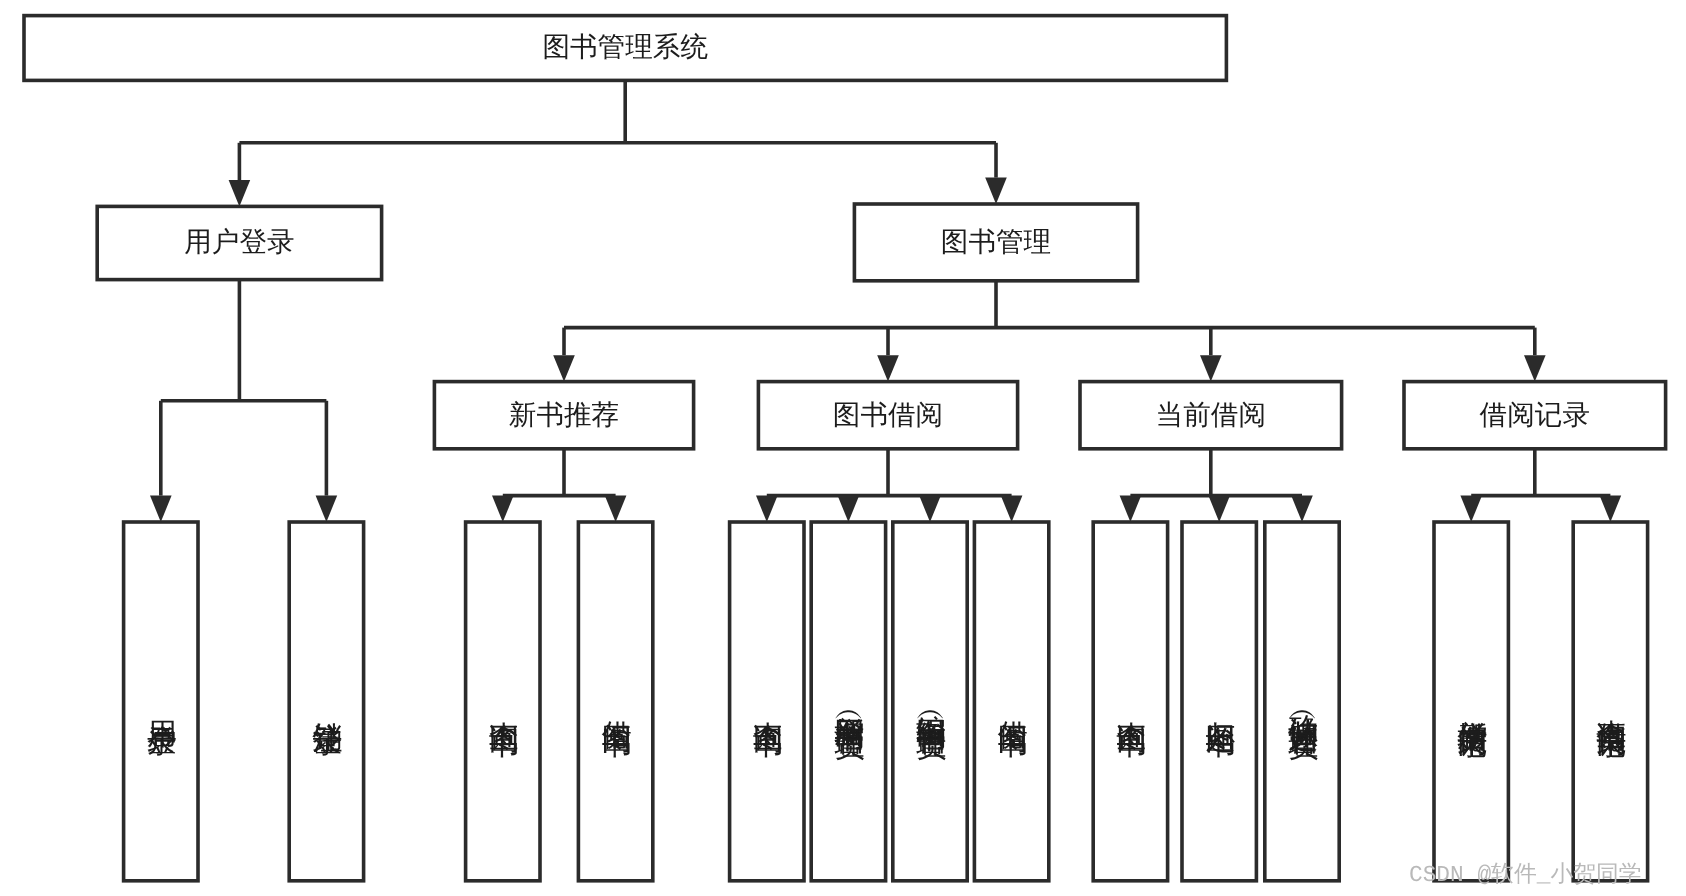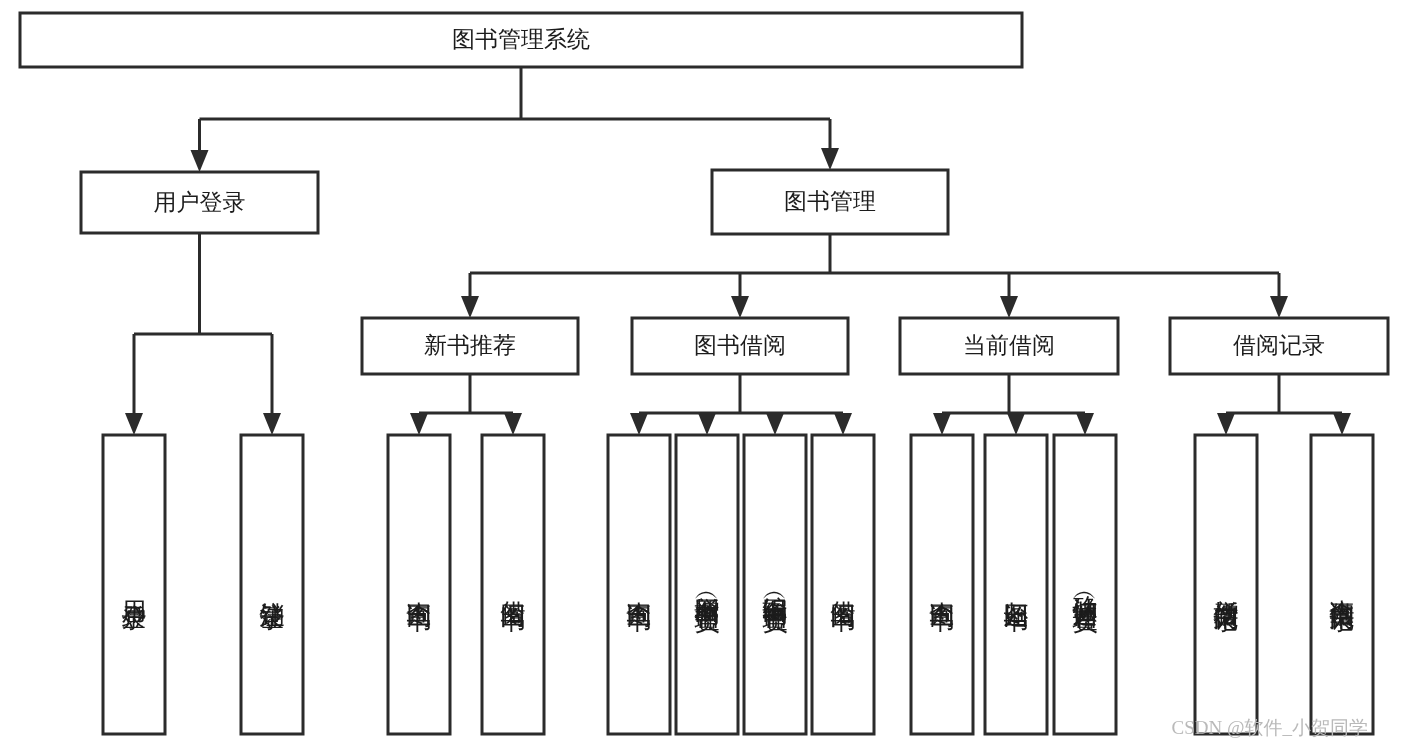--- a/index.html
+++ b/index.html
@@ -21,21 +21,21 @@
     pointer-events:none;
   }
   .leaf-vtext{
     writing-mode:vertical-rl;text-orientation:upright;
     font-family:"Liberation Sans","DejaVu Sans",sans-serif;
     font-size:25px;line-height:1.0;color:#1c1c1c;letter-spacing:2px;
     white-space:nowrap;
   }
   .watermark{
     position:absolute;right:8px;bottom:6px;
-    font-family:Liberation Serif, serif;
+    font-family:Liberation Mono, monospace;
     font-size:19px;color:#b9b9b9;white-space:nowrap;user-select:none;
   }
 </style>
 </head>
 <body>
 
 <div id="stage">
 
   <svg class="diagram" viewBox="0 0 1405 747">
     <g id="links-layer">

